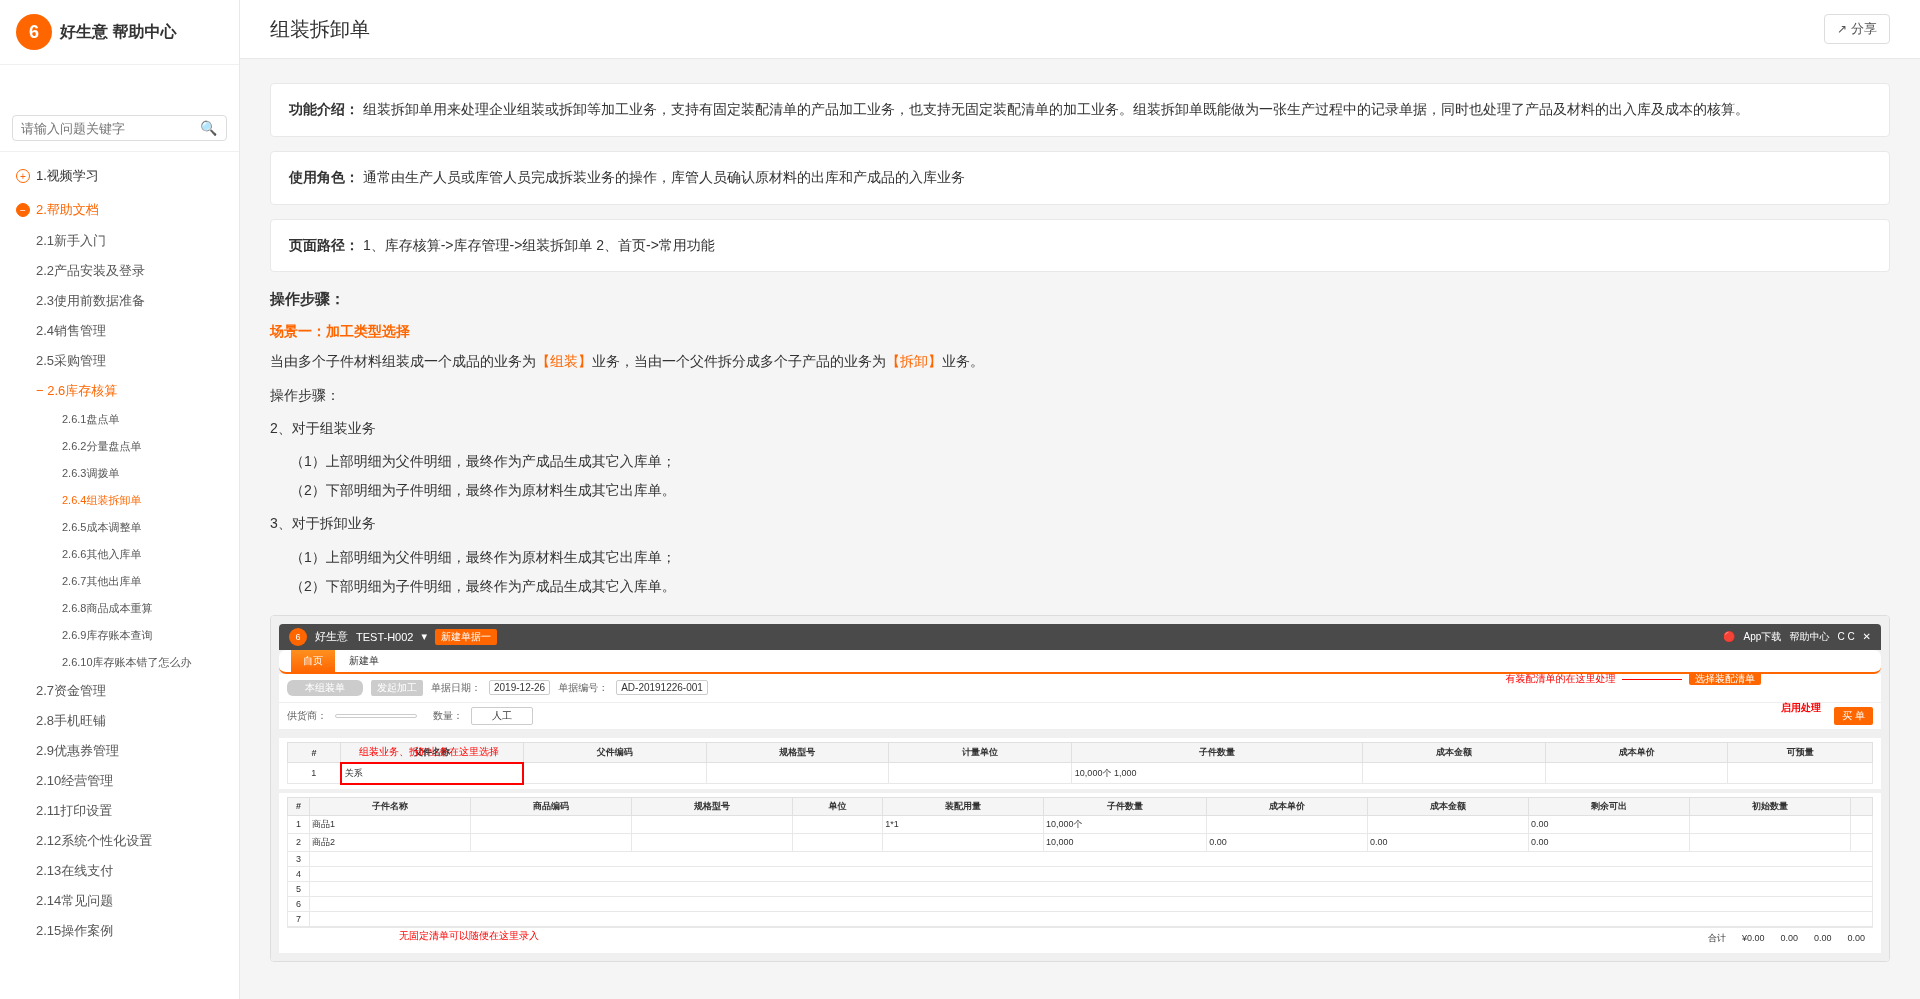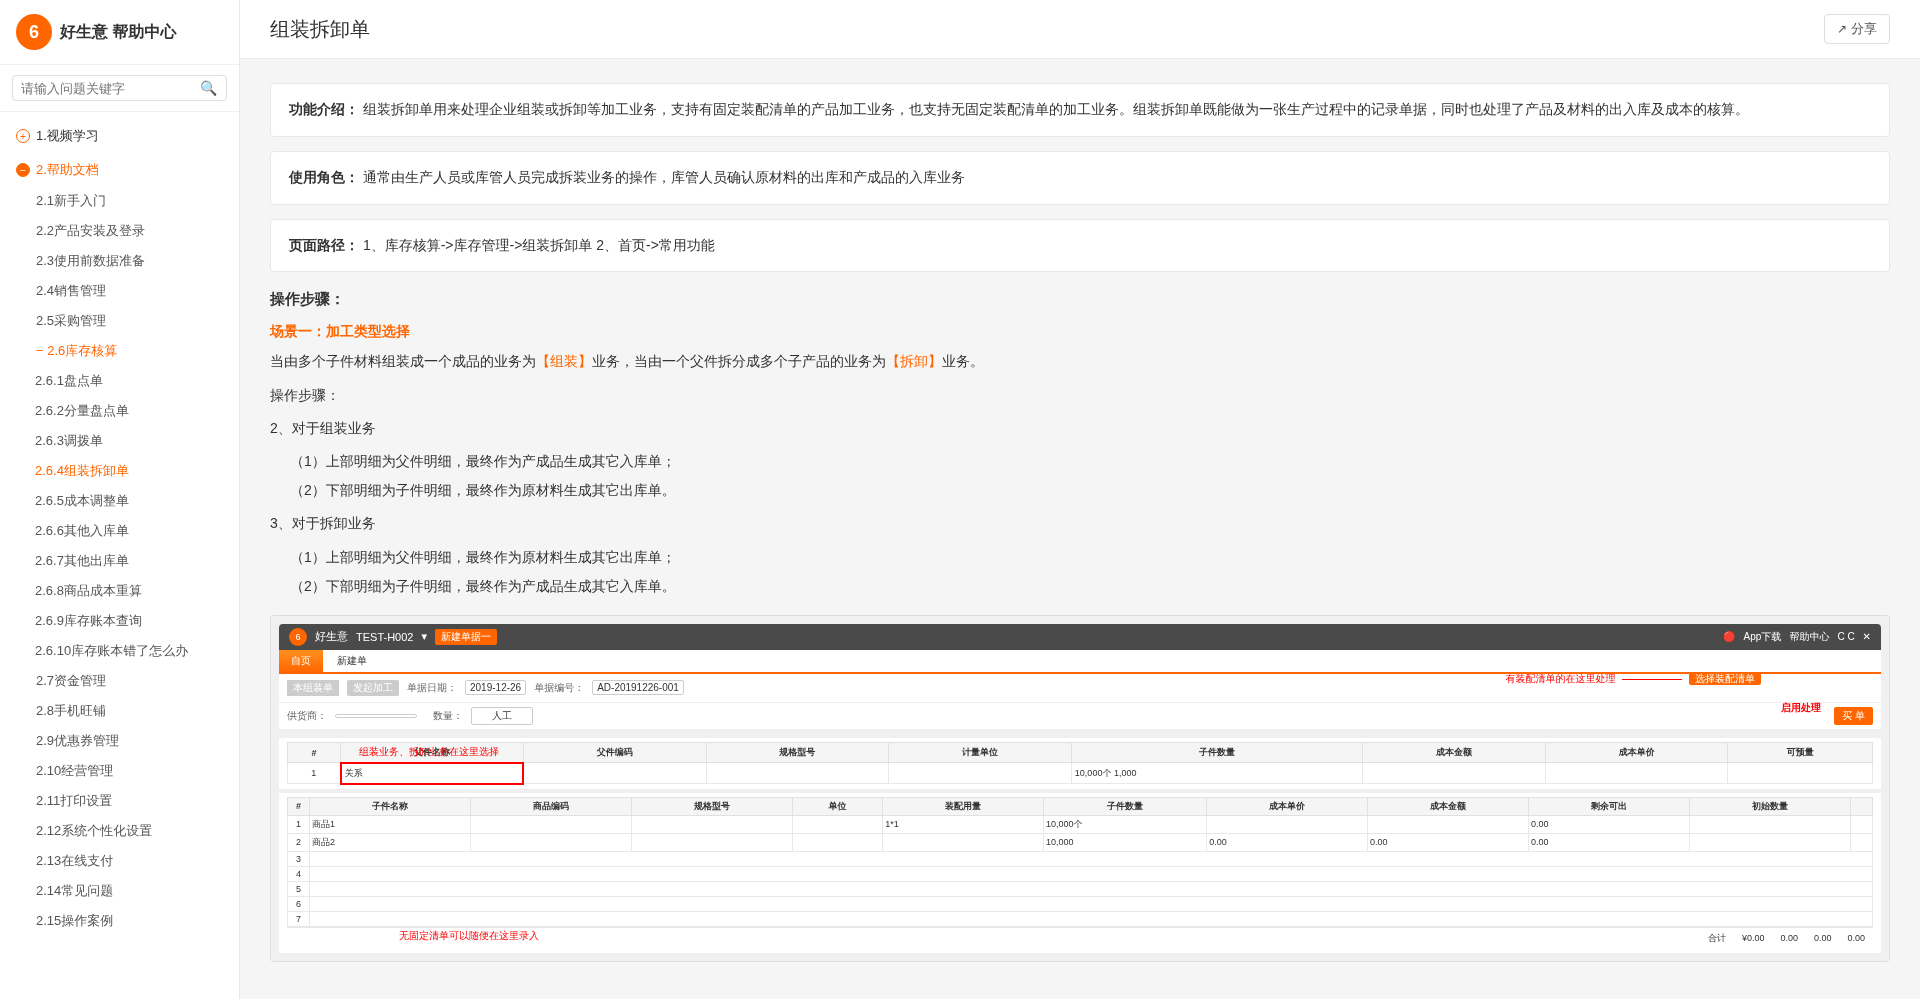--- a/index.html
+++ b/index.html
@@ -46,20 +46,21 @@
       padding: 10px 12px;
       border-bottom: 1px solid #f0f0f0;
     }
     #search-box {
       display: flex;
       align-items: center;
       border: 1px solid #ddd;
       border-radius: 4px;
       padding: 4px 8px;
       background: #fff;
+      margin-top: 40px;
     }
     #search-box input {
       border: none;
       outline: none;
       font-size: 13px;
       color: #999;
       flex: 1;
       background: transparent;
     }
     #search-icon-btn {
@@ -104,22 +105,22 @@
     .nav-sub-items.open { display: block; }
     .nav-sub-item {
       padding: 6px 16px 6px 36px;
       font-size: 13px;
       color: #555;
       cursor: pointer;
     }
     .nav-sub-sub-items { display: none; }
     .nav-sub-sub-items.open { display: block; }
     .nav-sub-sub-item {
-      padding: 6px 16px 6px 35px;
-      font-size: 13px;
+      padding: 6px 16px 6px 62px;
+      font-size: 11px;
       color: #555;
       cursor: pointer;
     }
     .nav-sub-sub-item.active { color: #f60; font-weight: normal; }
 
     
     #main {
       flex: 1;
       display: flex;
       flex-direction: column;
@@ -328,28 +329,28 @@
           </div>
           <div style="display:flex; align-items:center; gap:8px; font-size:10px;">
             <span>🔴</span>
             <span>App下载</span>
             <span>帮助中心</span>
             <span>C C</span>
             <span>✕</span>
           </div>
         </div>
 
-        <div style="background:#fff; display:flex; align-items:flex-start; border-bottom:2px solid #f60; font-size:10px; padding:0 0;">
+        <div style="background:#fff; display:flex; align-items:flex-start; border-bottom:2px solid #f60; font-size:10px; padding:0 12px;border-radius:7px;">
           <div style="background:linear-gradient(#ff9020,#f60); color:#fff; padding:4px 12px; font-size:10px; margin-right:4px;">自页</div>
           <div style="padding:4px 10px; color:#333; font-size:10px;">新建单</div>
           <div style="flex:1;"></div>
         </div>
 
         <div style="background:#fff; padding:6px 8px; display:flex; align-items:center; gap:8px; font-size:10px; border-bottom:1px solid #eee; position:relative;">
-          <span style="background:#ccc; color:#fff; padding:1px 6px; border-radius:0; font-size:10px;">本组装单</span>
+          <span style="background:#ccc; color:#fff; padding:1px 18px; border-radius:6px; font-size:10px;">本组装单</span>
           <span style="background:#ccc; color:#fff; padding:1px 6px; border-radius:2px; font-size:10px;">发起加工</span>
           <span style="font-size:10px; color:#666;">单据日期：</span>
           <span style="border:1px solid #ccc; padding:1px 4px; font-size:10px; border-radius:2px; color:#333;">2019-12-26</span>
           <span style="font-size:10px; color:#666;">单据编号：</span>
           <span style="border:1px solid #ccc; padding:1px 4px; font-size:10px; border-radius:2px; color:#333;">AD-20191226-001</span>
 
           <div style="position:absolute; right:120px; top:-2px;">
             <span style="color:red; font-size:10px;">有装配清单的在这里处理</span>
             <span style="display:inline-block; width:60px; height:1px; background:red; vertical-align:middle; margin:0 4px;"></span>
             <span style="background:#f60; color:#fff; padding:1px 6px; border-radius:2px; font-size:10px;">选择装配清单</span>

